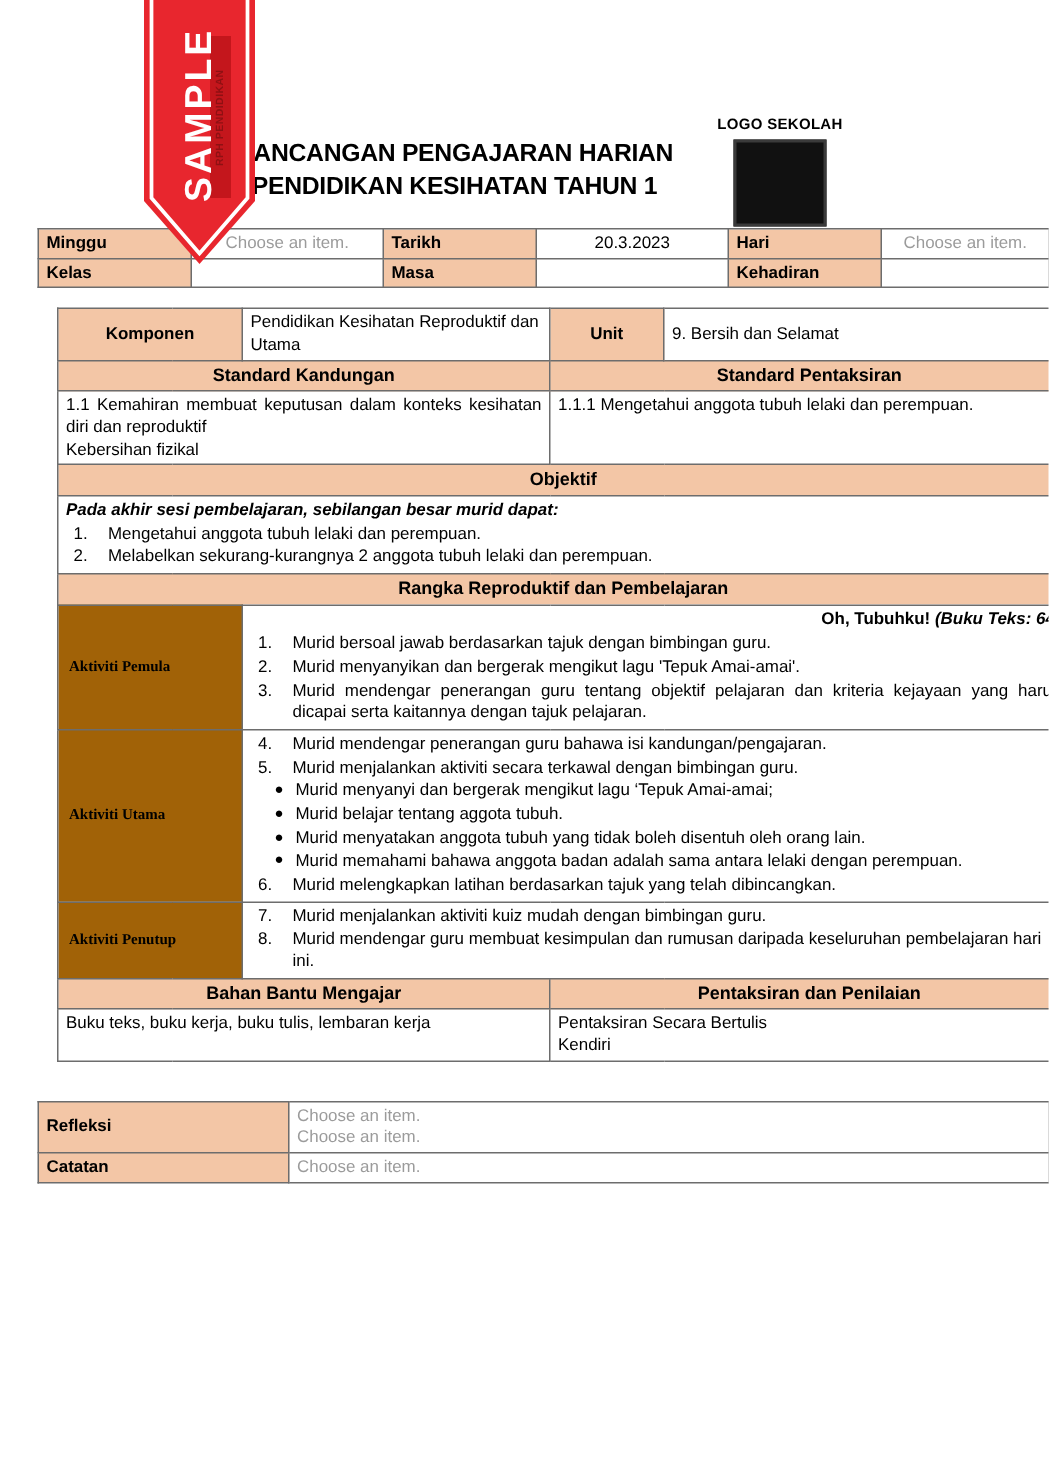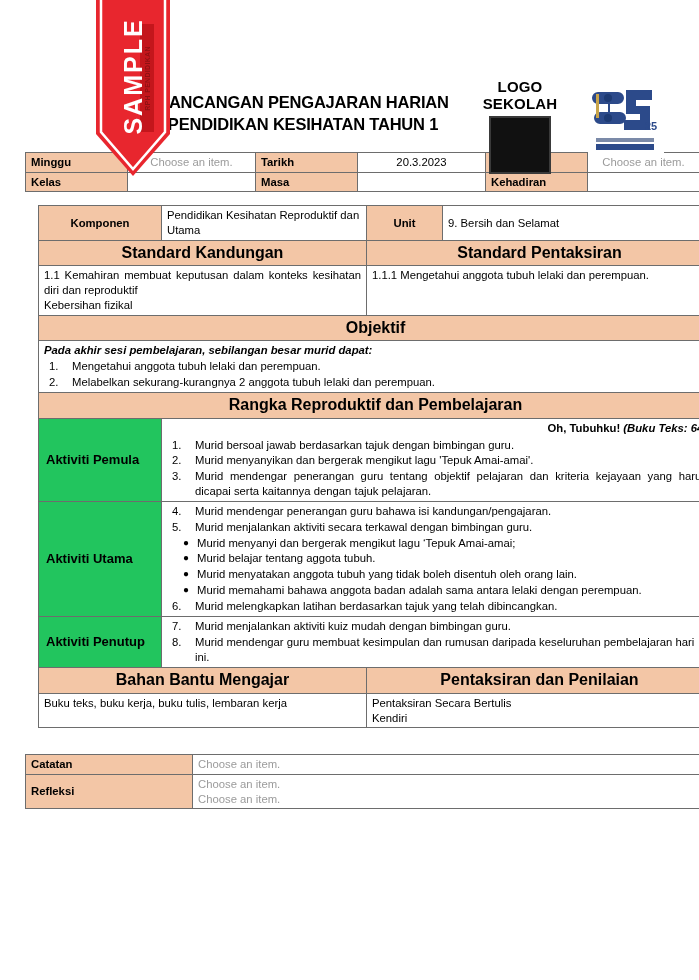--- a/index.html
+++ b/index.html
@@ -36,21 +36,21 @@
     white-space: nowrap;
   }
   .logo-sekolah-block {
     position: absolute;
     left: 468px;
     top: 78px;
     width: 104px;
     text-align: center;
   }
   .logo-sekolah-label {
-    font-size: 15px;
+    font-size: 10px;
     font-weight: bold;
     letter-spacing: 0.2px;
   }
   .shield {
     width: 62px;
     height: 58px;
     margin: 4px auto 0 auto;
     background: #111111;
     border: 2px solid #3a3a3a;
     box-sizing: border-box;
@@ -141,40 +141,41 @@
     background: #f3c6a6;
     font-weight: bold;
     vertical-align: middle;
   }
   .ctr { text-align: center; }
   .mid { vertical-align: middle; }
   .hdr-band {
     background: #f3c6a6;
     font-weight: bold;
     text-align: center;
-    font-size: 16px;
+    font-size: 12px;
     vertical-align: middle;
     padding: 2px 4px;
   }
   .choose {
     color: #9b9b9b;
     text-align: center;
   }
   .choose-l {
     color: #9b9b9b;
     text-align: left;
   }
   .justify { text-align: justify; text-justify: inter-word; }
 
   .act-label {
-    background: #22c55e;
+    background: #a16207;
     font-weight: bold;
     vertical-align: middle;
-    font-size: 13px;
+    font-size: 10px;
     padding-left: 7px;
+    font-family: Liberation Serif, serif;
   }
 
   
   .olist { margin: 0; padding: 0; list-style: none; }
   .olist li {
     display: flex;
     margin: 0 0 1px 0;
   }
   .olist li .num {
     width: 28px;
@@ -207,39 +208,20 @@
   <div class="header-title-wrap">
     <div class="header-title">RANCANGAN PENGAJARAN HARIAN</div>
     <div class="header-title">PENDIDIKAN KESIHATAN TAHUN 1</div>
   </div>
 
   <div class="logo-sekolah-block">
     <div class="logo-sekolah-label">LOGO SEKOLAH</div>
     <div class="shield"></div>
   </div>
 
-  <div class="emblem">
-    <svg width="76" height="74" viewBox="0 0 76 74" xmlns="http://www.w3.org/2000/svg">
-      <rect x="0" y="0" width="76" height="74" fill="#ffffff"></rect>
-      <g fill="#2c4a8a">
-        <path d="M10 12 h20 a6 6 0 0 1 0 12 h-8 v8 h10 a6 6 0 0 1 0 12 h-20 a6 6 0 0 1 0 -12 h8 v-8 h-10 a6 6 0 0 1 0 -12 z"></path>
-        <path d="M38 10 h26 v10 h-16 v6 h14 v24 h-26 v-10 h16 v-6 h-14 z"></path>
-      </g>
-      <g fill="#1d3a73">
-        <circle cx="20" cy="18" r="4"></circle>
-        <circle cx="20" cy="38" r="4"></circle>
-      </g>
-      <g fill="#c8a44a">
-        <rect x="8" y="14" width="3" height="24"></rect>
-      </g>
-      <text x="57" y="50" font-family="Liberation Sans, sans-serif" font-size="11" font-weight="bold" fill="#2c4a8a">25</text>
-      <rect x="8" y="58" width="58" height="4" fill="#7b8aa8"></rect>
-      <rect x="8" y="64" width="58" height="6" fill="#2c4a8a"></rect>
-    </svg>
-  </div>
 
   <div class="sample-ribbon">
     <svg width="74" height="186" viewBox="0 0 74 186" xmlns="http://www.w3.org/2000/svg">
       <path d="M0 0 H74 V138 L37 180 L0 138 Z" fill="#e8262e"></path>
       <path d="M5 0 H69 V136 L37 173 L5 136 Z" fill="none" stroke="#ffffff" stroke-width="2.5"></path>
     </svg>
     <div class="sample-sub">
       <span>RPH PENDIDIKAN</span>
     </div>
     <div class="sample-text">
@@ -426,24 +408,24 @@
 </tbody>
   </table>
 
 <table class="tbl-foot">
   <colgroup>
     <col style="width:167px">
     <col style="width:507px">
   </colgroup>
   <tbody>
       <tr>
-    <td class="lbl">Catatan</td>
-    <td class="choose-l">Choose an item.</td>
-  </tr>
-  <tr>
     <td class="lbl">Refleksi</td>
     <td>
       <div class="choose-l">Choose an item.</div>
       <div class="choose-l">Choose an item.</div>
     </td>
   </tr>
+  <tr>
+    <td class="lbl">Catatan</td>
+    <td class="choose-l">Choose an item.</td>
+  </tr>
 </tbody>
   </table>
 
 </body></html>

